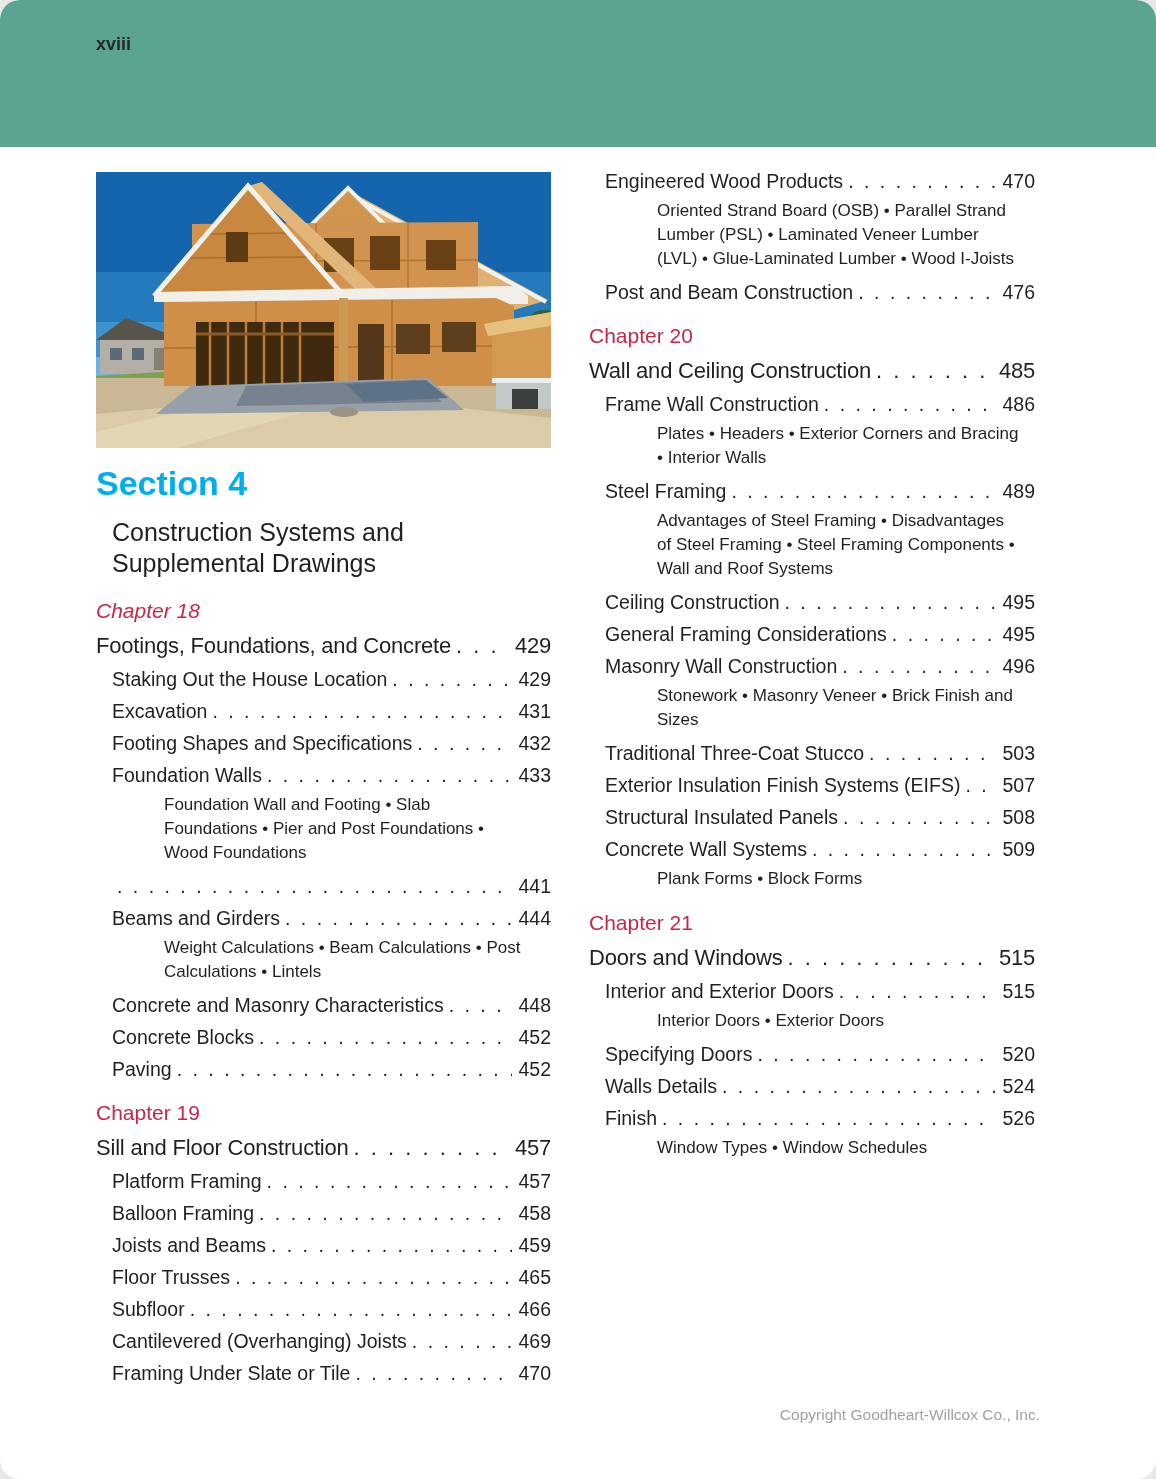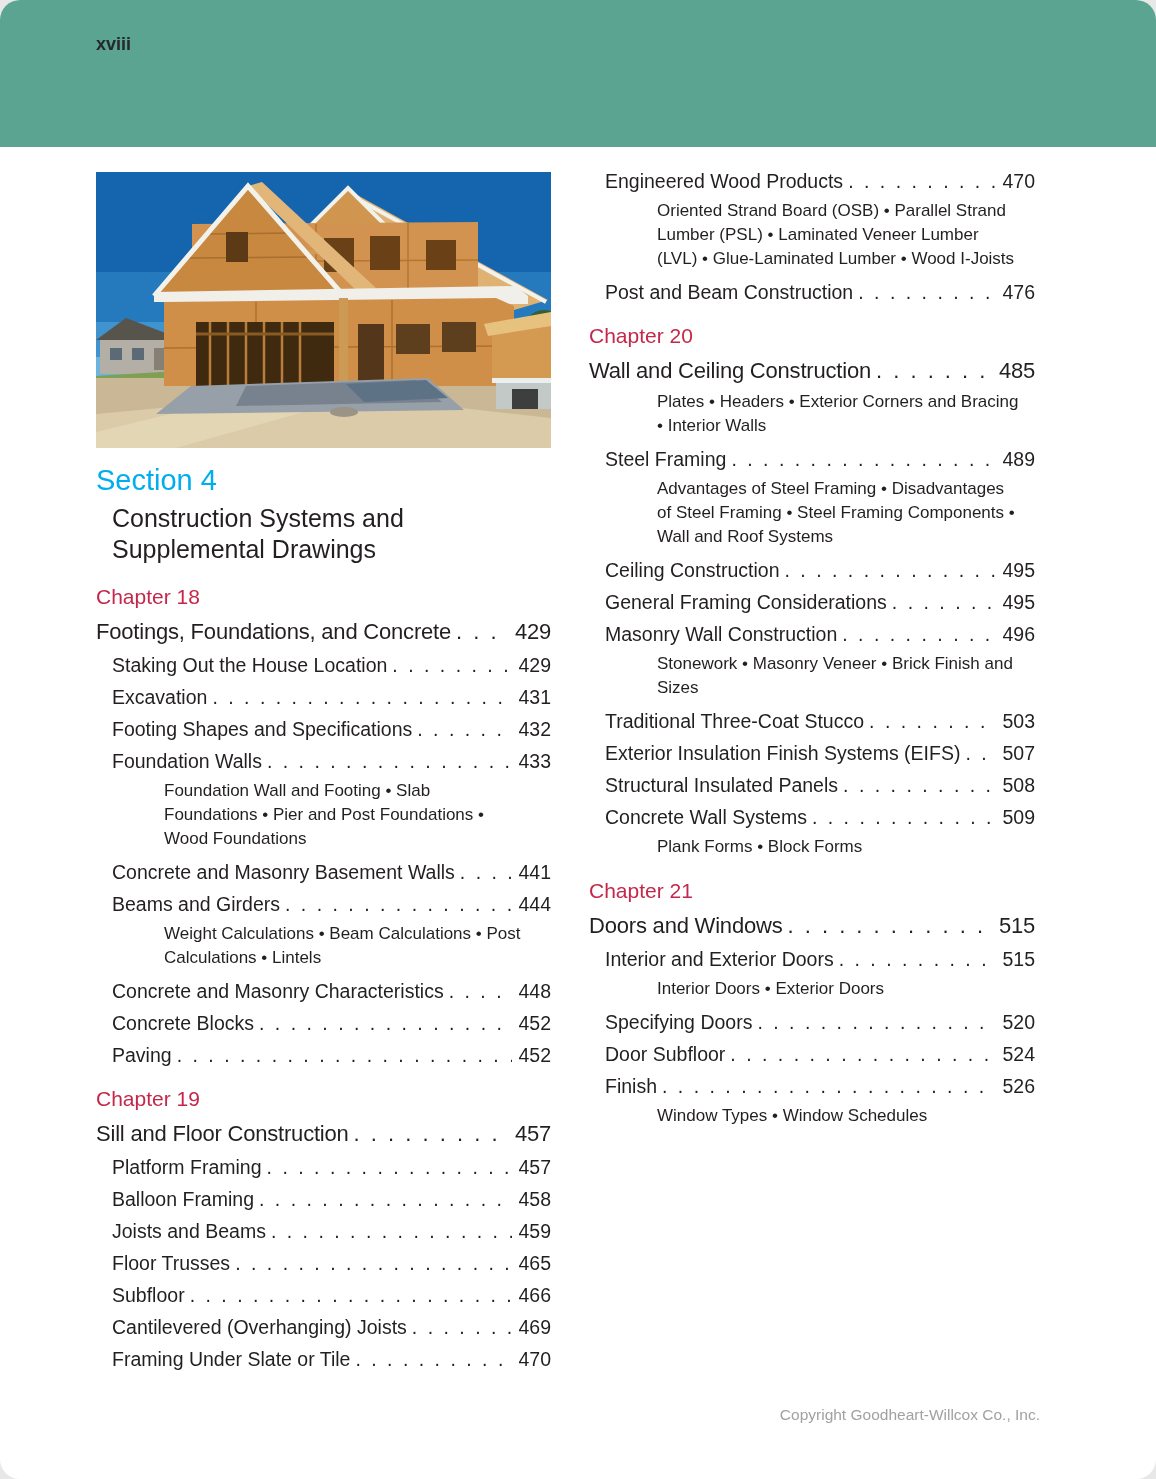--- a/index.html
+++ b/index.html
@@ -16,25 +16,25 @@
   .band{position:absolute;left:0;top:0;width:100%;height:147px;background:var(--band);}
   .folio{position:absolute;left:96px;top:34px;font-size:18px;font-weight:bold;color:#26292b;}
 
   .col{position:absolute;}
   .col-left{left:96px;top:172px;width:455px;}
   .col-right{left:589px;top:170px;width:446px;}
 
   .photo{width:455px;height:276px;margin-bottom:16px;display:block;}
   .photo svg{display:block;width:100%;height:100%;}
 
-  .section-label{font-size:29px;font-weight:normal;color:var(--cyan);margin:14px 0 6px;}
+  .section-label{font-size:34px;font-weight:bold;color:var(--cyan);margin:14px 0 14px;}
   .section-title{font-size:25px;line-height:31px;white-space:pre-line;margin:0 16px 4px;}
 
   .chapter{font-size:21px;color:var(--red);margin:20px 0 10px;}
-  .toc-host > .chapter:first-child{}
+  .toc-host > .chapter:first-child{font-style:italic;}
 
   .toc-line{display:flex;align-items:baseline;line-height:1.18;margin-bottom:9px;}
   .toc-line .t{white-space:nowrap;}
   .toc-line .dots{flex:1;overflow:hidden;white-space:nowrap;letter-spacing:2.5px;padding-left:5px;}
   .toc-line .dots::before{content:". . . . . . . . . . . . . . . . . . . . . . . . . . . . . . . . . . . . . . . . . . . . . . . . . . . .";}
   .toc-line .pg{padding-left:6px;}
 
   .title{font-size:22px;letter-spacing:-0.2px;}
   .entry{font-size:19.5px;padding-left:16px;}
   .sub{font-size:17px;line-height:24px;padding-left:68px;margin:-3px 0 10px;max-width:430px;}
@@ -166,21 +166,20 @@
           <span class="dots"></span>
           <span class="pg">432</span>
         </div>
         <div class="toc-line entry">
           <span class="t">Foundation Walls</span>
           <span class="dots"></span>
           <span class="pg">433</span>
         </div>
         <div class="sub">Foundation Wall and Footing • Slab Foundations • Pier and Post Foundations • Wood Foundations</div>
         <div class="toc-line entry">
-          <span class="t">Concrete and Masonry Basement Walls</span>
           <span class="dots"></span>
           <span class="pg">441</span>
         </div>
         <div class="toc-line entry">
           <span class="t">Beams and Girders</span>
           <span class="dots"></span>
           <span class="pg">444</span>
         </div>
         <div class="sub">Weight Calculations • Beam Calculations • Post Calculations • Lintels</div>
         <div class="toc-line entry">
@@ -253,20 +252,25 @@
         <div class="toc-line entry">
           <span class="t">Post and Beam Construction</span>
           <span class="dots"></span>
           <span class="pg">476</span>
         </div>
         <div class="chapter">Chapter 20</div>
         <div class="toc-line title">
           <span class="t">Wall and Ceiling Construction</span>
           <span class="dots"></span>
           <span class="pg">485</span>
+        </div>
+        <div class="toc-line entry">
+          <span class="t">Frame Wall Construction</span>
+          <span class="dots"></span>
+          <span class="pg">486</span>
         </div>
         <div class="sub">Plates • Headers • Exterior Corners and Bracing • Interior Walls</div>
         <div class="toc-line entry">
           <span class="t">Steel Framing</span>
           <span class="dots"></span>
           <span class="pg">489</span>
         </div>
         <div class="sub">Advantages of Steel Framing • Disadvantages of Steel Framing • Steel Framing Components • Wall and Roof Systems</div>
         <div class="toc-line entry">
           <span class="t">Ceiling Construction</span>
@@ -316,21 +320,21 @@
           <span class="dots"></span>
           <span class="pg">515</span>
         </div>
         <div class="sub">Interior Doors • Exterior Doors</div>
         <div class="toc-line entry">
           <span class="t">Specifying Doors</span>
           <span class="dots"></span>
           <span class="pg">520</span>
         </div>
         <div class="toc-line entry">
-          <span class="t">Door Subfloor</span>
+          <span class="t">Walls Details</span>
           <span class="dots"></span>
           <span class="pg">524</span>
         </div>
         <div class="toc-line entry">
           <span class="t">Finish</span>
           <span class="dots"></span>
           <span class="pg">526</span>
         </div>
         <div class="sub">Window Types • Window Schedules</div>
       </div>

